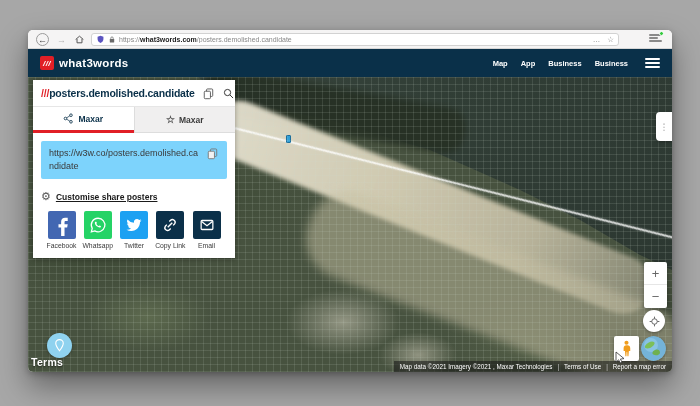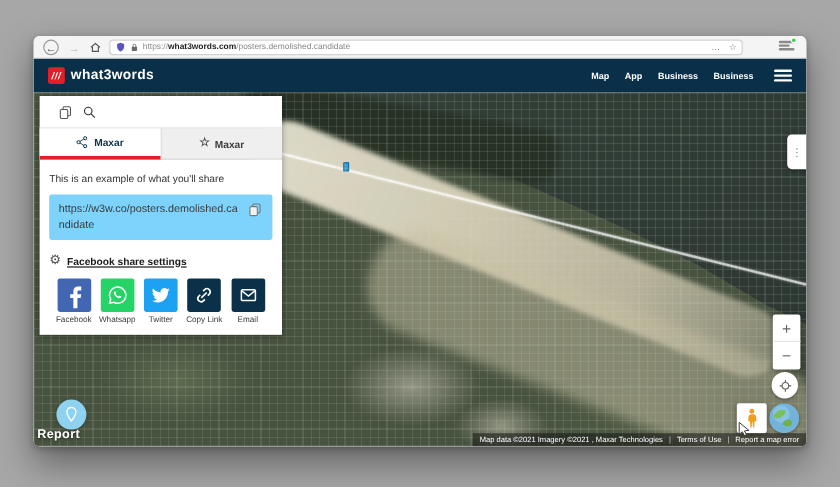--- a/index.html
+++ b/index.html
@@ -173,20 +173,21 @@
     <div class="water"></div>
     <div class="treeline"></div>
     <div class="cliff"></div>
     <div class="beach"></div>
     <div class="contrail"></div>
     <div class="w3w-marker"></div>
     <div class="grid"></div>
 
     <div class="panel">
       <div class="searchbar">
+        <span class="addr"><span class="slashes">///</span><span>posters.demolished.candidate</span></span>
         <svg class="sb-ic" viewBox="0 0 20 20">
             <rect x="7" y="3" width="9.5" height="11.5" rx="1.5" fill="none" stroke="#555" stroke-width="1.4"></rect>
             <rect x="3.5" y="6.5" width="9.5" height="11.5" rx="1.5" fill="#fff" stroke="#555" stroke-width="1.4"></rect>
           </svg>
         <svg class="sb-ic" viewBox="0 0 20 20">
             <circle cx="8.5" cy="8.5" r="4.8" fill="none" stroke="#333" stroke-width="1.5"></circle>
             <path d="M12.2 12.2L17 17" stroke="#333" stroke-width="1.5"></path>
           </svg>
       </div>
       <div class="tabs">
@@ -198,31 +199,30 @@
               <path d="M6.6 8.8l5.8-3.6M6.6 11.2l5.8 3.6" stroke="#0a3049" stroke-width="1.3"></path>
             </svg>
           <span>Maxar</span>
         </div>
         <div class="tab">
           <span class="star">☆</span>
           <span>Maxar</span>
         </div>
       </div>
       <div class="panel-body">
-        <div class="example-text">This is an example of what you'll share</div>
         <div class="urlbox">
           <span class="urlbox-text">https://w3w.co/posters.demolished.candidate</span>
           <svg class="sb-ic" viewBox="0 0 20 20">
               <rect x="7" y="3" width="9.5" height="11.5" rx="1.5" fill="none" stroke="#777" stroke-width="1.4"></rect>
               <rect x="3.5" y="6.5" width="9.5" height="11.5" rx="1.5" fill="#f2f2f2" stroke="#777" stroke-width="1.4"></rect>
             </svg>
         </div>
         <div class="customise">
           <span class="gear">⚙</span>
-          <a>Facebook share settings</a>
+          <a>Customise share posters</a>
         </div>
         <div class="socials">
           <div class="social">
             <div class="sq" style="background: rgb(66, 103, 178);">
               <svg width="22" height="22" viewBox="0 0 20 20">
                   <path d="M12.8 3.5h2.4v2.9h-1.9c-.6 0-1 .4-1 1v1.9h2.9l-.5 2.9h-2.4V20H9.2v-7.8H6.8V9.3h2.4V7.1c0-2.2 1.4-3.6 3.6-3.6z" fill="#fff"></path>
                 </svg>
             </div>
             <div class="lbl">Facebook</div>
           </div>
@@ -294,21 +294,21 @@
           <path d="M4 10c2.5-4 7-5.5 9-4s-1.5 5-4 6-6 .5-5-2z" fill="#7cbf59"></path>
           <path d="M14 14c2.5-1.2 5 0 5 2.4s-3.7 3.6-6.2 2.4-1.3-3.6 1.2-4.8z" fill="#6fb04e"></path>
         </svg>
     </div>
 
     <div class="google-pin">
       <svg width="13" height="15" viewBox="0 0 20 24">
           <path d="M10 2.5c-3.5 0-6 2.6-6 5.9 0 4.4 6 12 6 12s6-7.6 6-12c0-3.3-2.5-5.9-6-5.9z" fill="none" stroke="#fff" stroke-width="1.8"></path>
         </svg>
     </div>
-    <div class="google-logo">Report</div>
+    <div class="google-logo">Terms</div>
 
     <div class="attribution">
       <span>Map data ©2021 Imagery ©2021 , Maxar Technologies</span>
       <span class="sep">|</span>
       <a>Terms of Use</a>
       <span class="sep">|</span>
       <a>Report a map error</a>
     </div>
 
     <div class="cursor">

